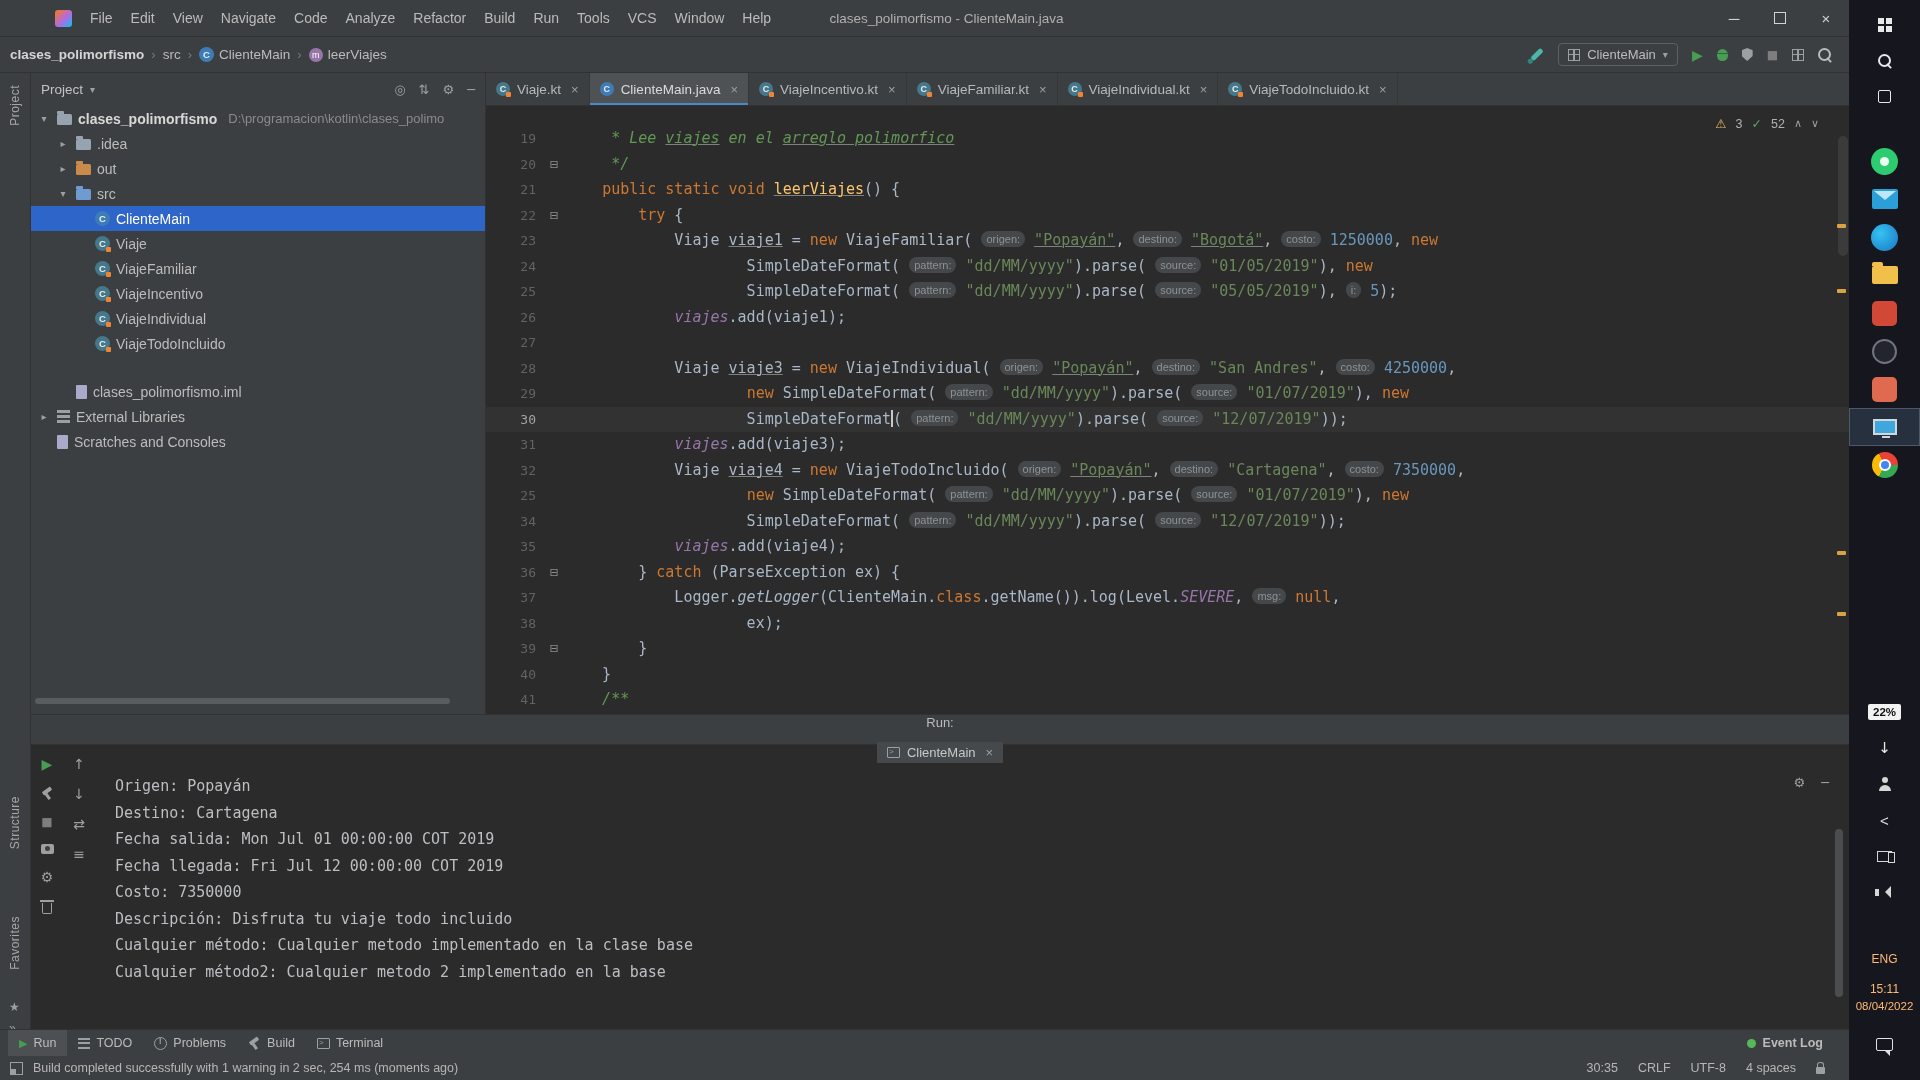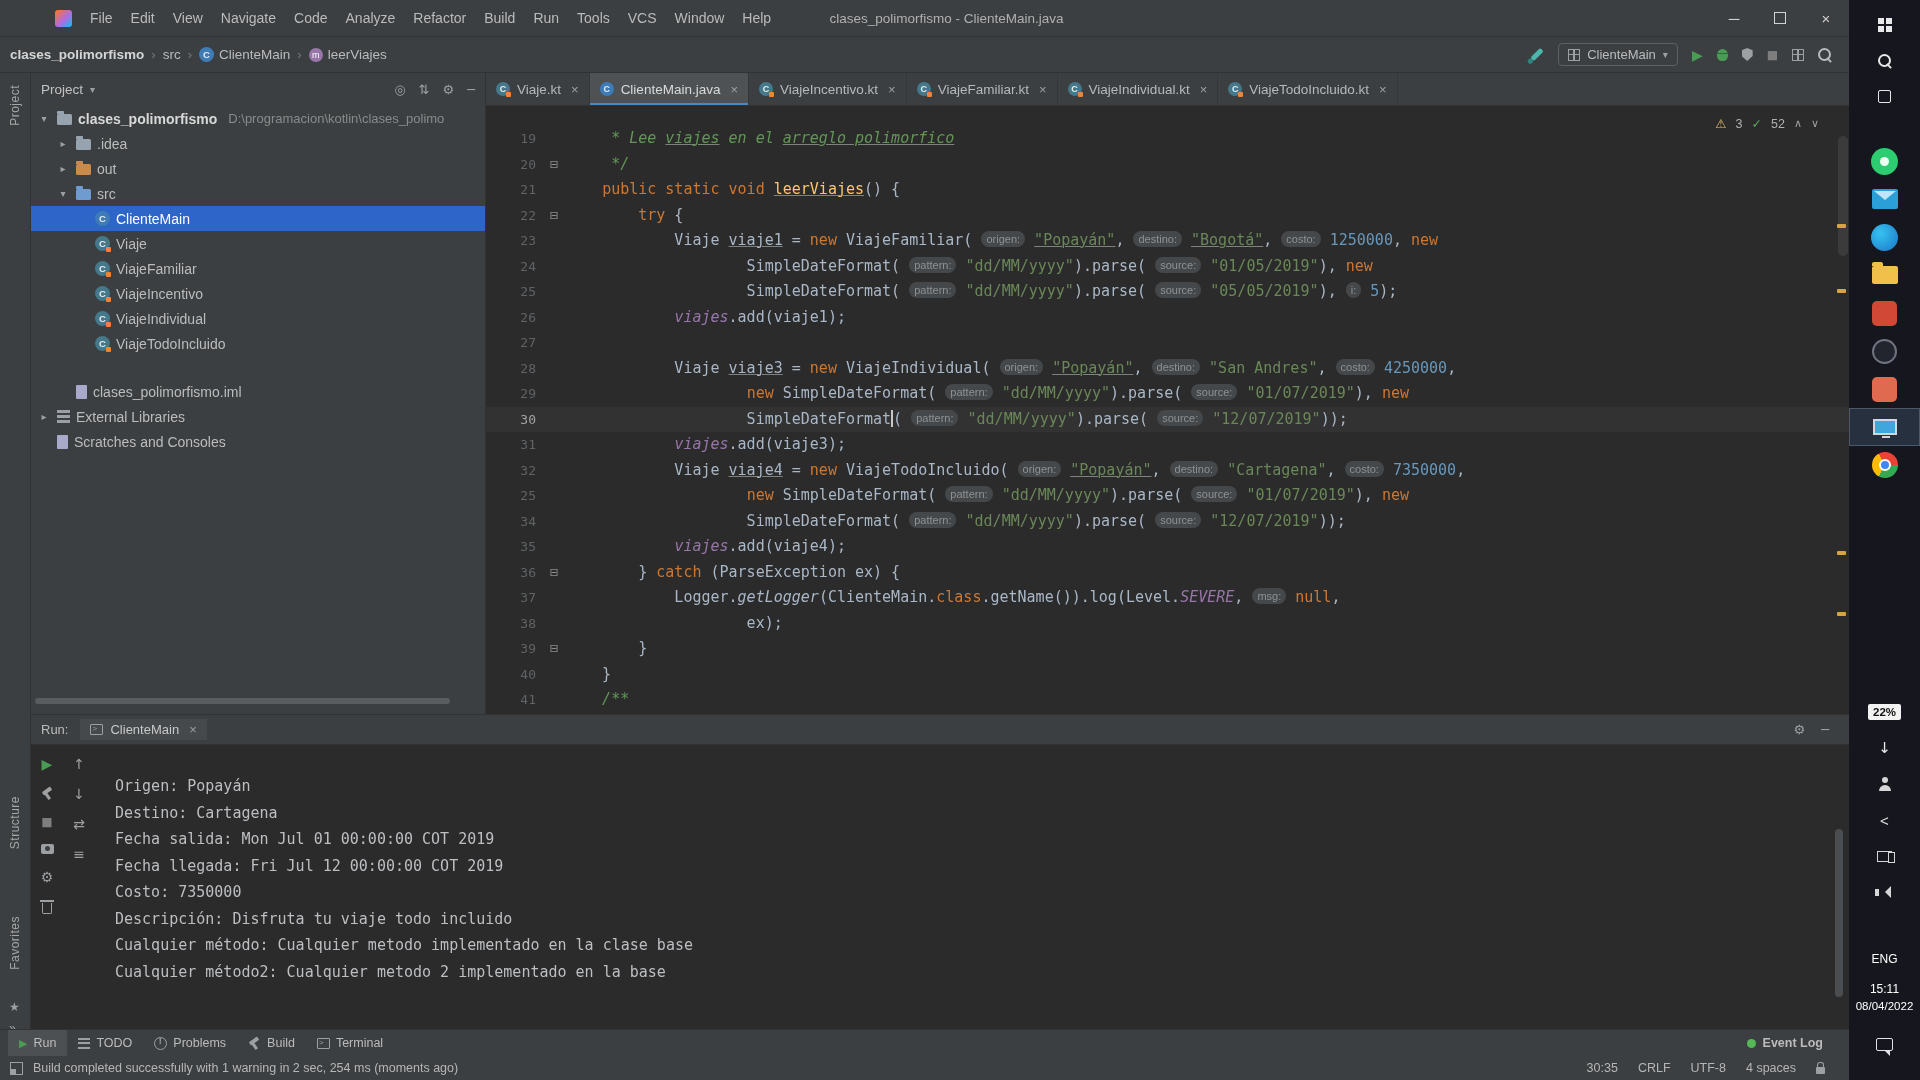--- a/index.html
+++ b/index.html
@@ -144,21 +144,21 @@
   .insp-warn{color:#e8bf6a;font-family:"DejaVu Sans";}
   .insp-ok{color:#5cab5c;font-family:"DejaVu Sans";}
   .insp-chev{color:#9da0a2;font-size:11px;font-family:"DejaVu Sans";}
   .smark{position:absolute;right:3px;width:9px;height:4px;background:#d9a343;border-radius:1px;}
   .escroll-thumb{position:absolute;right:1px;top:30px;width:10px;height:120px;background:rgba(255,255,255,.08);border-radius:5px;}
 
   
   .run-panel{position:absolute;left:31px;top:714px;width:1818px;height:315px;background:#2b2b2b;
              border-top:1px solid #323232;box-sizing:border-box;}
   .run-header{height:30px;background:#3c3f41;border-bottom:1px solid #323232;box-sizing:border-box;
-              display:flex;align-items:center;gap:12px;padding:0 10px;font-size:13px;}
+              display:flex;align-items:center;gap:12px;padding:0 10px;font-size:13px;flex-direction:column;}
   .run-tab{display:flex;align-items:center;gap:7px;background:#45494b;padding:3px 10px;color:#c8c8c8;}
   .run-header-right{margin-left:auto;display:flex;gap:16px;align-items:center;color:#9da0a2;
                     font-family:"DejaVu Sans";font-size:13px;padding-right:10px;}
   .run-body{position:relative;height:284px;}
   .run-toolbar{position:absolute;left:4px;top:8px;display:flex;gap:8px;}
   .rt-col{display:flex;flex-direction:column;gap:16px;align-items:center;width:24px;padding-top:4px;}
   .console{position:absolute;left:84px;top:28px;right:30px;font-family:"DejaVu Sans Mono",monospace;
            font-size:15px;color:#bcbec2;}
   .console-line{height:26.5px;line-height:26.5px;white-space:pre;}
   .hscroll-thumb{position:absolute;left:79px;top:294px;width:430px;height:5px;background:#5a5d5f;border-radius:3px;}
@@ -198,21 +198,21 @@
   .tb-red-app{width:25px;height:25px;background:#d14836;border-radius:5px;}
   .tb-dark-app{width:25px;height:25px;border-radius:50%;background:#23252e;border:2.5px solid #6f7480;box-sizing:border-box;}
   .tb-orange-app{width:25px;height:25px;background:#e06a4f;border-radius:5px;}
   .tb-monitor-app{width:24px;height:16px;border:2px solid #cfd8dc;background:#3fa7dd;box-sizing:border-box;}
   .tb-monitor-app::after{content:"";position:absolute;left:7px;bottom:-5px;width:8px;height:2.5px;background:#cfd8dc;}
   .tb-chrome-app{width:26px;height:26px;border-radius:50%;
                  background:conic-gradient(from -30deg,#ea4335 0 120deg,#34a853 0 240deg,#fbbc05 0 360deg);}
   .tb-chrome-app::after{content:"";position:absolute;left:7px;top:7px;width:12px;height:12px;border-radius:50%;
                         background:#4285f4;border:2px solid #fff;box-sizing:border-box;}
   .battery-chip{background:#f2f2f2;color:#111;font-size:11.5px;font-weight:bold;padding:2px 5px;border-radius:2px;}
-  .tb-text{color:#ffffff;font-size:12px;text-align:center;}
+  .tb-text{color:#fdba74;font-size:12px;text-align:center;}
   .tb-date{font-size:11.5px;}
   .ic-download{color:#e8e8e8;font-size:15px;font-family:"DejaVu Sans";}
   .ic-user{width:12px;height:14px;}
   .ic-user::before{content:"";position:absolute;left:3px;top:0;width:6px;height:6px;border-radius:50%;background:#d6d6d6;}
   .ic-user::after{content:"";position:absolute;left:0;bottom:0;width:12px;height:6px;border-radius:6px 6px 0 0;background:#d6d6d6;}
   .ic-chevron{color:#e0e0e0;font-size:15px;}
   .ic-devices{width:15px;height:11px;border:1.5px solid #d6d6d6;box-sizing:border-box;}
   .ic-devices::after{content:"";position:absolute;right:-4px;bottom:-2px;width:5px;height:9px;background:#16161f;
                      border:1.5px solid #d6d6d6;}
   .ic-speaker{width:0;height:0;border:6px solid transparent;border-right-color:#d6d6d6;}

